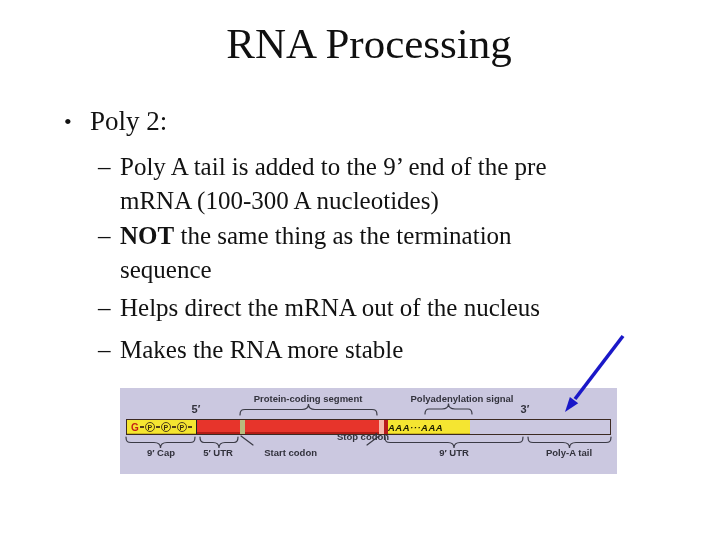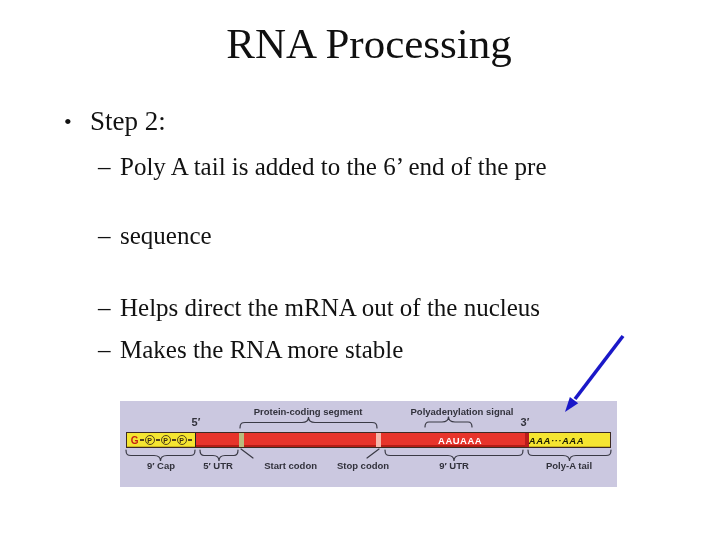--- a/index.html
+++ b/index.html
@@ -8,21 +8,21 @@
   .title{position:absolute;top:19px;left:0;right:0;text-align:center;padding-left:18px;
          font-size:43px;font-weight:400;letter-spacing:0px;color:#101010;}
 
   .bullet-step{position:absolute;left:64px;top:106px;display:flex;font-size:27px;}
   .bullet-step .marker{width:26px;font-size:22px;line-height:32px;}
   .sub{position:absolute;left:98px;display:flex;font-size:25px;}
   .sub .marker{width:22px;line-height:34px;}
   .sub .lines div{line-height:34px;}
   .sub b{font-weight:bold;}
 
-  .panel{position:absolute;left:120px;top:388px;width:497px;height:86px;background:#cbc8e0;margin-top:13px;}
+  .panel{position:absolute;left:120px;top:388px;width:497px;height:86px;background:#cbc8e0;}
   .dlabel{position:absolute;font-family:"Liberation Sans",sans-serif;font-weight:bold;
           font-size:9.5px;color:#32323c;text-align:center;white-space:nowrap;}
   .prime{font-size:11px;}
 
   .bar{position:absolute;left:6px;top:31px;width:483px;height:14px;display:flex;
        border:1px solid #3c2a22;}
   .seg{height:100%;position:relative;}
   .seg.red{background:#e7342b;box-shadow:inset 0 -2px 0 #b31d16;}
   .seg.yellow{background:#f5e531;box-shadow:inset 0 -1px 0 #cdb91e;}
   .seg.cap{width:69px;border-right:1px solid #222;display:flex;align-items:center;justify-content:center;gap:1px;}
@@ -46,33 +46,35 @@
 </style>
 </head>
 <body>
 
 <div class="slide">
 
   <div class="title">RNA Processing</div>
 
   <div class="bullet-step">
     <span class="marker">•</span>
-    <span>Step 2:</span>
+    <span>Poly 2:</span>
   </div>
 
   <div class="sub" style="top:150px">
     <span class="marker">–</span>
     <div class="lines">
-      <div>Poly A tail is added to the 6’ end of the pre</div>
+      <div>Poly A tail is added to the 9’ end of the pre</div>
+      <div>mRNA (100-300 A nucleotides)</div>
     </div>
   </div>
 
   <div class="sub" style="top:219px">
     <span class="marker">–</span>
     <div class="lines">
+      <div><b>NOT</b><span> the same thing as the termination</span></div>
       <div>sequence</div>
     </div>
   </div>
 
   <div class="sub" style="top:291px">
     <span class="marker">–</span>
     <div class="lines">
       <div>Helps direct the mRNA out of the nucleus</div>
     </div>
   </div>
@@ -99,23 +101,20 @@
         <span class="pdash"></span>
         <span class="phos">P</span>
         <span class="pdash"></span>
         <span class="phos">P</span>
         <span class="pdash"></span>
       </div>
       <div class="seg red utr5"></div>
       <div class="seg tick-start"></div>
       <div class="seg red coding"></div>
       <div class="seg tick-stop"></div>
-      <div class="seg red utr3">
-        <span class="seqtext white">AAUAAA</span>
-      </div>
       <div class="seg yellow polya">
         <span class="seqtext dark">AAA···AAA</span>
       </div>
     </div>
 
     <svg class="overlay" width="497" height="86" viewBox="0 0 497 86">
       <g fill="none" stroke="#3a3a45" stroke-width="1.2" stroke-linecap="round">
         <path d="M 120 27 C 120 22 122 21.5 125 21.5 L 182 21.5 Q 188.5 21.5 188.5 16 Q 188.5 21.5 195 21.5 L 252 21.5 C 255 21.5 257 22 257 27"></path>
         <path d="M 305 26 C 305 21.5 307 21 309 21 L 322 21 Q 328.5 21 328.5 15.5 Q 328.5 21 335 21 L 348 21 C 350 21 352 21.5 352 26"></path>
         <path d="M 6 49 C 6 54 8 54.5 11 54.5 L 34 54.5 Q 40.5 54.5 40.5 60 Q 40.5 54.5 47 54.5 L 70 54.5 C 73 54.5 75 54 75 49"></path>
@@ -123,21 +122,21 @@
         <path d="M 265 49 C 265 54 267 54.5 270 54.5 L 328 54.5 Q 334 54.5 334 60 Q 334 54.5 340 54.5 L 398 54.5 C 401 54.5 403 54 403 49"></path>
         <path d="M 408 49 C 408 54 410 54.5 413 54.5 L 443 54.5 Q 449.5 54.5 449.5 60 Q 449.5 54.5 456 54.5 L 486 54.5 C 489 54.5 491 54 491 49"></path>
         <path d="M 121 48 L 133 57"></path>
         <path d="M 259 48 L 247 57"></path>
       </g>
     </svg>
 
     <div class="dlabel" style="left:11px;top:59px;width:60px;">9′ Cap</div>
     <div class="dlabel" style="left:68px;top:59px;width:60px;">5′ UTR</div>
     <div class="dlabel" style="left:117px;top:59px;width:80px;text-align:right;">Start codon</div>
-    <div class="dlabel" style="left:203px;top:59px;width:80px;">Stop codon</div>
+    <div class="dlabel" style="left:203px;top:43px;width:80px;">Stop codon</div>
     <div class="dlabel" style="left:304px;top:59px;width:60px;">9′ UTR</div>
     <div class="dlabel" style="left:409px;top:59px;width:80px;">Poly-A tail</div>
   </div>
 
   <svg class="overlay" width="720" height="540" viewBox="0 0 720 540">
     <line x1="623" y1="336" x2="575" y2="399" stroke="#1a18c8" stroke-width="3.6"></line>
     <polygon points="565,412 569.9,396.9 578.2,403.3" fill="#1a18c8"></polygon>
   </svg>
 
 </div>

